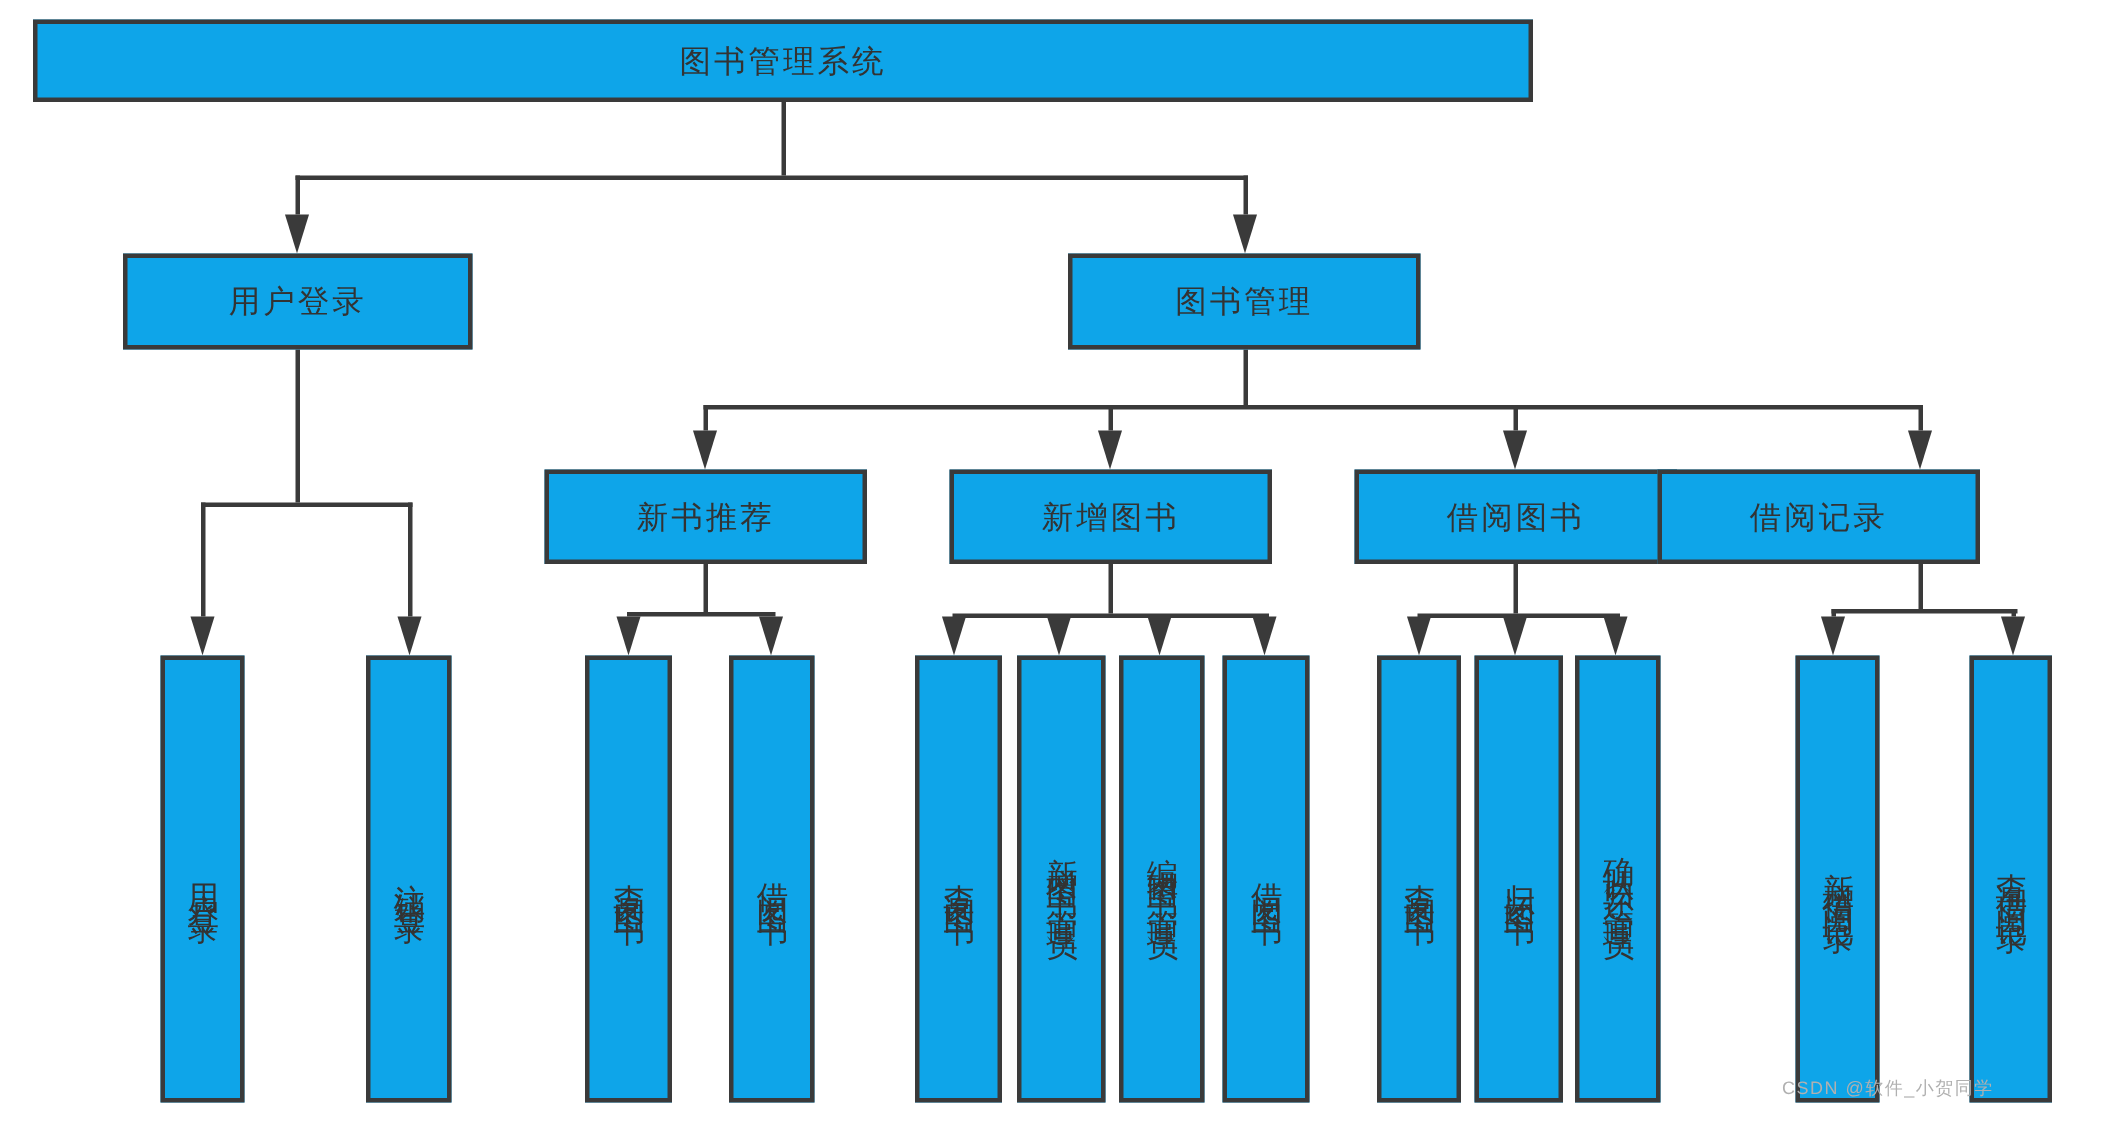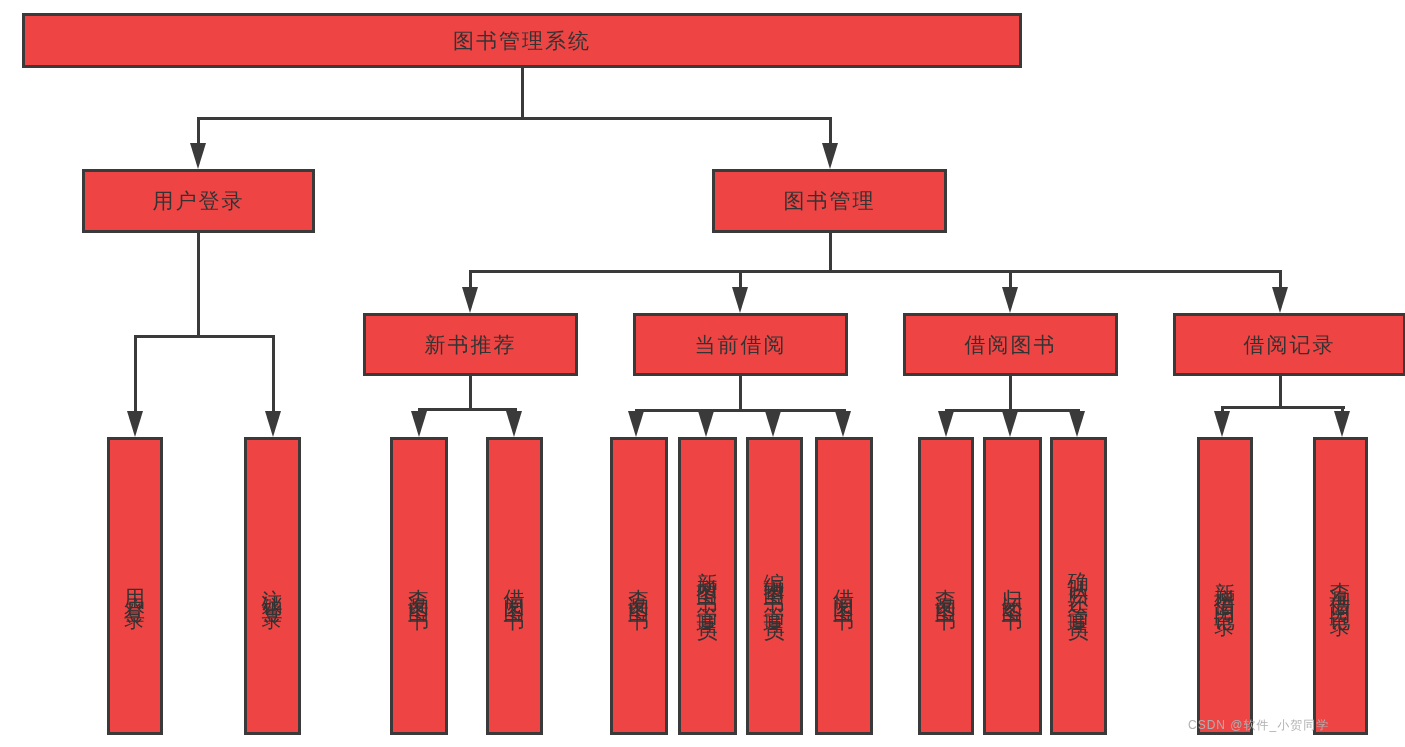--- a/index.html
+++ b/index.html
@@ -15,21 +15,21 @@
     width:1405px;height:747px;
     background:var(--background);
     overflow:hidden;
     font-family:"Liberation Sans", sans-serif;
     color:var(--text);
   }
   .box{
     position:absolute;
     box-sizing:border-box;
     border:3px solid var(--line);
-    background:#ef4444;
+    background:#0ea5e9;
     display:flex;
     align-items:center;
     justify-content:center;
     font-size:21px;
     letter-spacing:2px;
     color:var(--text);
   }
   .box.v span{
     writing-mode:vertical-rl;
     text-orientation:mixed;
@@ -124,28 +124,28 @@
 
   <div class="box" style="left:363px;top:313px;width:215px;height:63px">
     <span>新书推荐</span>
   </div>
 
   <div class="box" style="left:712px;top:169px;width:235px;height:64px">
     <span>图书管理</span>
   </div>
 
   <div class="box" style="left:633px;top:313px;width:215px;height:63px">
-    <span>当前借阅</span>
+    <span>新增图书</span>
   </div>
 
   <div class="box" style="left:903px;top:313px;width:215px;height:63px">
     <span>借阅图书</span>
   </div>
 
-  <div class="box" style="left:1173px;top:313px;width:233px;height:63px">
+  <div class="box" style="left:1105px;top:313px;width:215px;height:63px">
     <span>借阅记录</span>
   </div>
 
   <div class="box v" style="left:107px;top:437px;width:56px;height:298px">
     <span>用户登录</span>
   </div>
 
   <div class="box v" style="left:244px;top:437px;width:57px;height:298px">
     <span>注销登录</span>
   </div>

